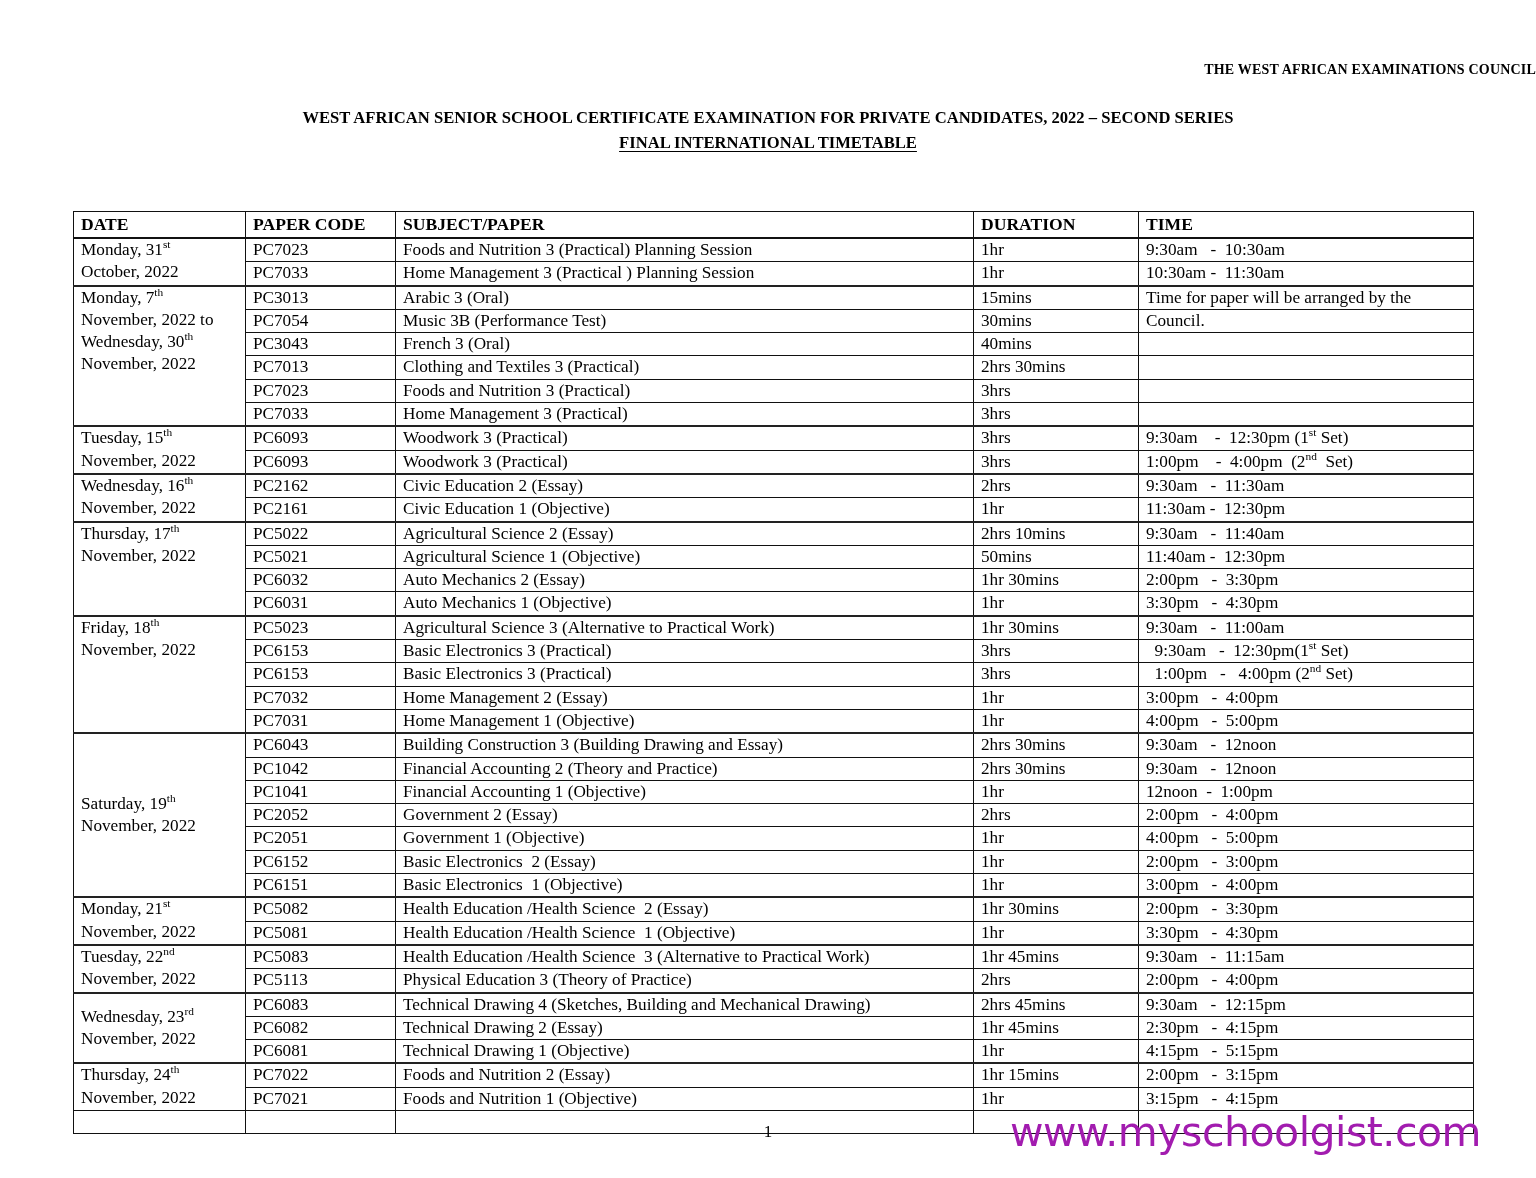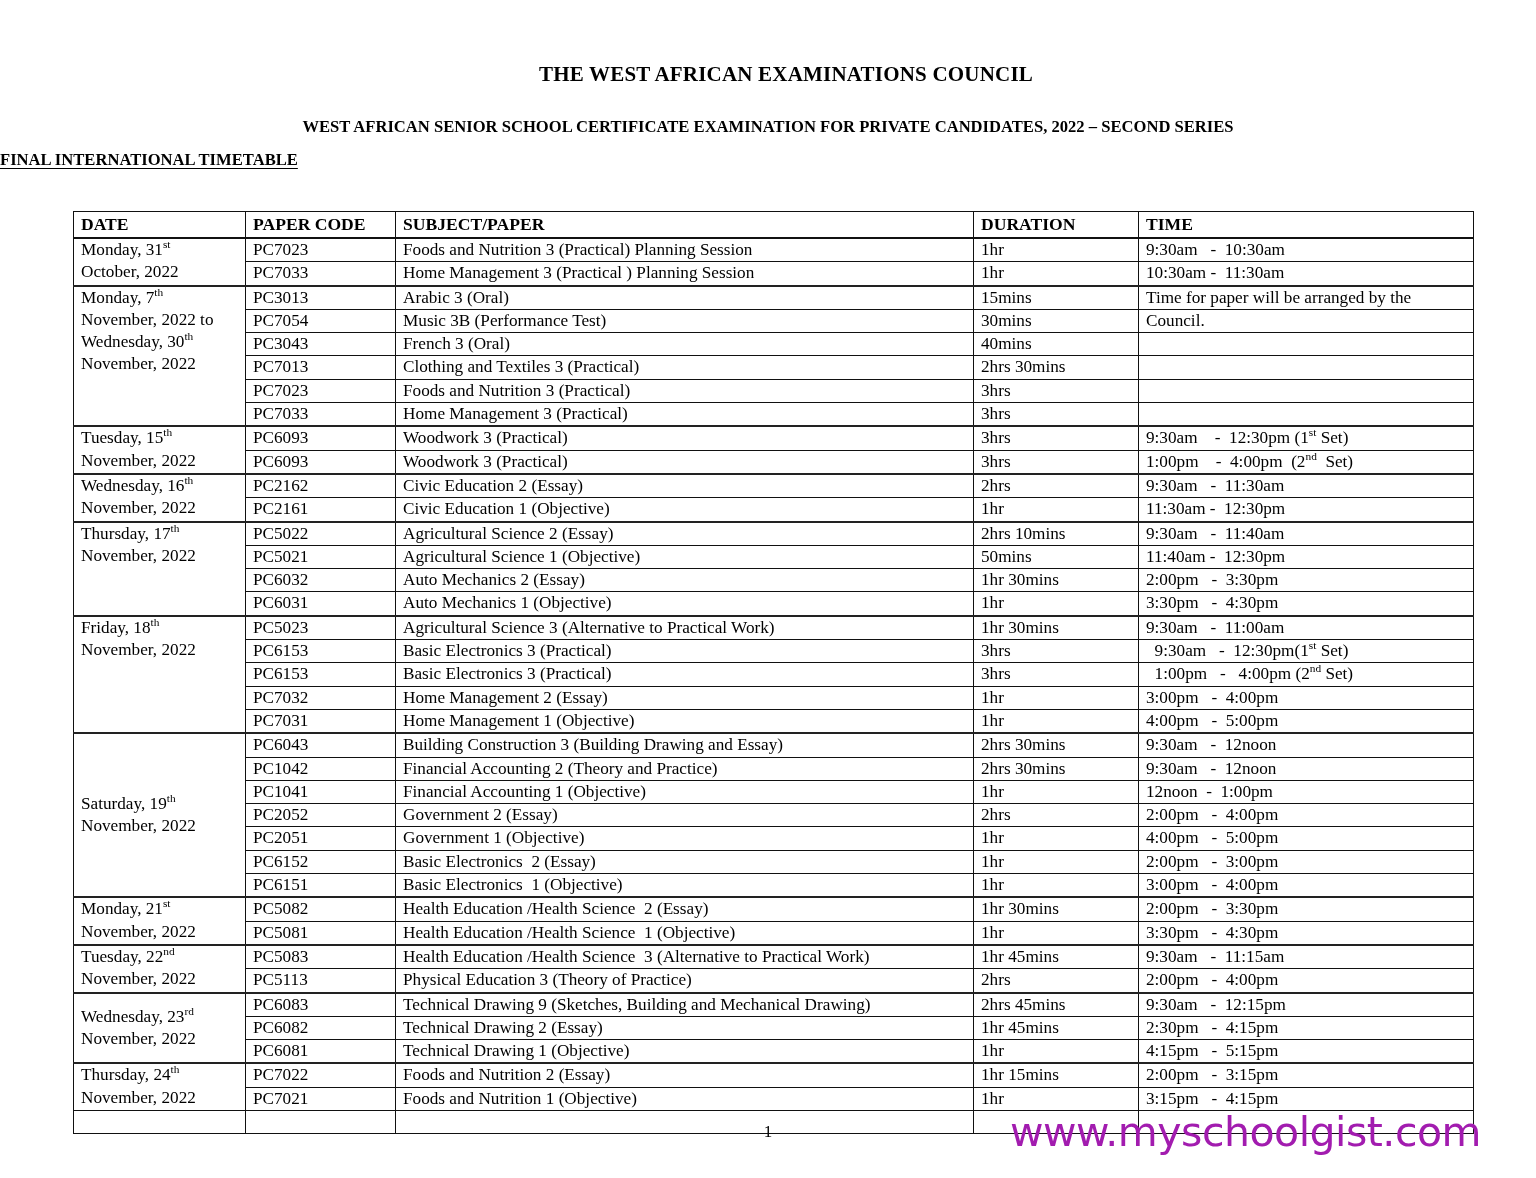--- a/index.html
+++ b/index.html
@@ -19,41 +19,42 @@
 
   .page {
     position: relative;
     width: 1536px;
     height: 1178px;
     box-sizing: border-box;
   }
 
   
   .doc-title {
-    text-align: center;
+    text-align: right;
     font-weight: bold;
-    font-size: 21px;
+    font-size: 14px;
     letter-spacing: 0.2px;
     margin: 0;
     padding-top: 62px;
     padding-left: 36px;
   }
   .doc-subtitle-wrap {
     text-align: center;
     margin-top: 30px;
   }
   .doc-subtitle {
     font-weight: bold;
     font-size: 16.6px;
     text-underline-offset: 2.5px;
     display: inline-block;
     white-space: nowrap;
   }
   .doc-subtitle2-wrap {
-    margin-top: 13px;
+    text-align: center;
+    margin-top: 5px;
   }
   .doc-subtitle2 {
     font-weight: bold;
     font-size: 16.6px;
     text-decoration: underline;
     text-underline-offset: 2.5px;
     display: inline-block;
     white-space: nowrap;
   }
 
@@ -362,21 +363,21 @@
           </tr>
           <tr class="subtop">
             <td>PC5113</td>
             <td><span class="pre">Physical Education 3 (Theory of Practice)</span></td>
             <td>2hrs</td>
             <td><span class="pre">2:00pm   -  4:00pm</span></td>
           </tr>
           <tr class="daytop">
             <td class="date-cell mid" rowspan="3"><span class="nowrap">Wednesday, 23<sup>rd</sup></span><br><span class="nowrap">November, 2022</span></td>
             <td>PC6083</td>
-            <td><span class="pre">Technical Drawing 9 (Sketches, Building and Mechanical Drawing)</span></td>
+            <td><span class="pre">Technical Drawing 4 (Sketches, Building and Mechanical Drawing)</span></td>
             <td>2hrs 45mins</td>
             <td><span class="pre">9:30am   -  12:15pm</span></td>
           </tr>
           <tr class="subtop">
             <td>PC6082</td>
             <td><span class="pre">Technical Drawing 2 (Essay)</span></td>
             <td>1hr 45mins</td>
             <td><span class="pre">2:30pm   -  4:15pm</span></td>
           </tr>
           <tr>

